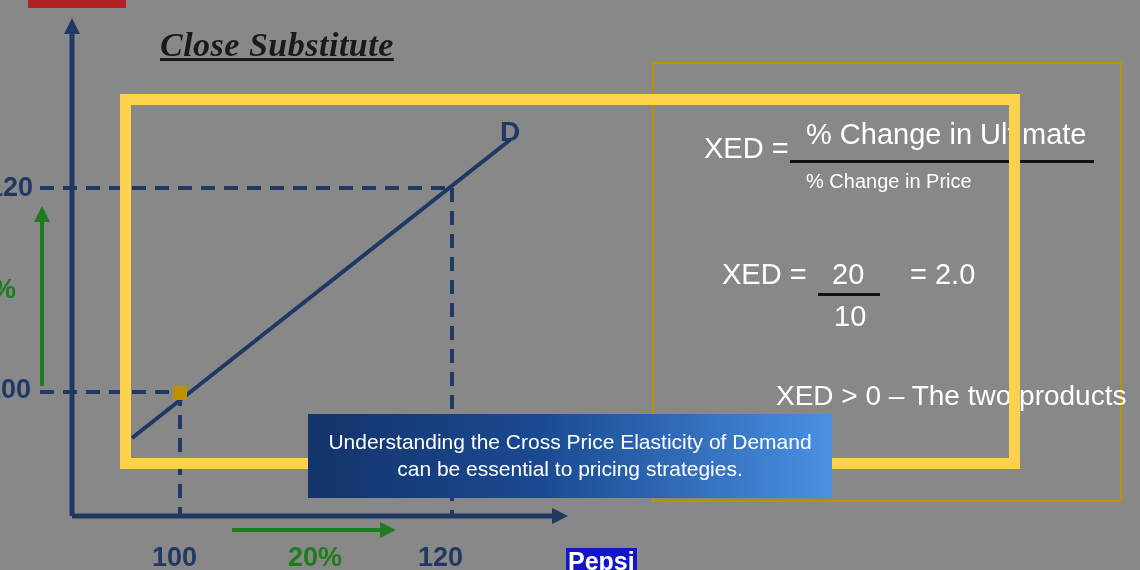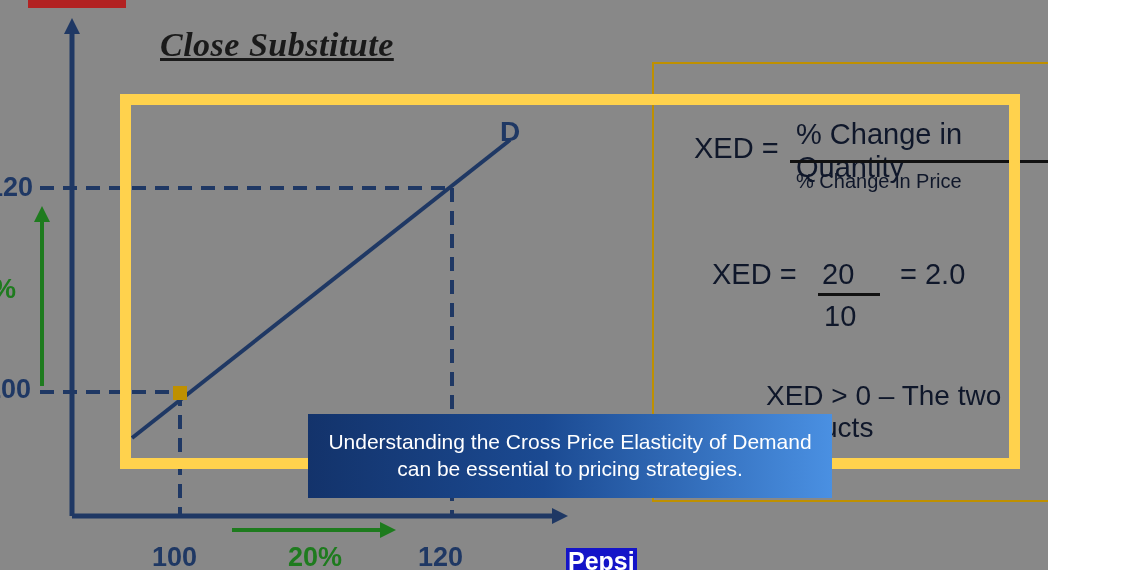--- a/index.html
+++ b/index.html
@@ -2,21 +2,21 @@
 <html><head>
 <meta charset="utf-8">
 <style>
   html, body {
     margin: 0;
     padding: 0;
     background: #ffffff;
   }
   #stage {
     position: relative;
-    width: 1048px;
+    width: 1140px;
     height: 570px;
     overflow: hidden;
     background: #888888;
     font-family: "Liberation Sans", sans-serif;
   }
 
   
   #red-bar {
     position: absolute;
     left: 28px;
@@ -91,22 +91,23 @@
     position: absolute;
     left: 652px;
     top: 62px;
     width: 470px;
     height: 440px;
     border: 2px solid #bf9000;
     box-sizing: border-box;
   }
   .formula-text {
     position: absolute;
-    color: #0f172a;
-    font-family: "Liberation Sans", sans-serif;
+    color: #ffffff;
+    font-family: "Liberation Sans", sans-serif;
+    margin-left: 10px;
   }
   #xed-eq {
     left: 694px;
     top: 132px;
     font-size: 29px;
   }
   #xed-num {
     left: 796px;
     top: 118px;
     font-size: 29px;
@@ -254,21 +255,21 @@
     <div class="pct-green" style="left:288px; top:542px;">20%</div>
 
     <div id="x-axis-caption">
       <br>
       <span class="hl">Pepsi</span>
     </div>
   </div>
 
   <div id="formula-box"></div>
   <div class="formula-text" id="xed-eq">XED =</div>
-  <div class="formula-text" id="xed-num">% Change in Quantity</div>
+  <div class="formula-text" id="xed-num">% Change in Ultimate</div>
   <div id="frac-bar"></div>
   <div class="formula-text" id="xed-den">% Change in Price</div>
 
   <div class="formula-text" id="xed2-eq">XED =</div>
   <div class="formula-text" id="xed2-num">20</div>
   <div id="frac-bar2"></div>
   <div class="formula-text" id="xed2-den">10</div>
   <div class="formula-text" id="xed2-res">= 2.0</div>
 
   <div class="formula-text" id="xed-note1">XED &gt; 0 – The two products</div>

